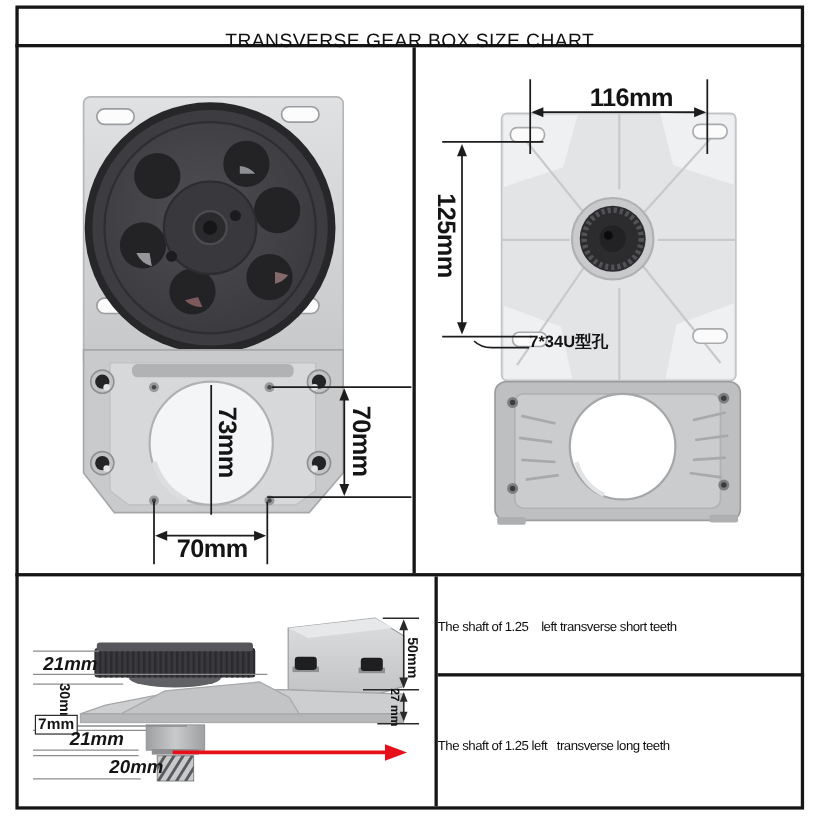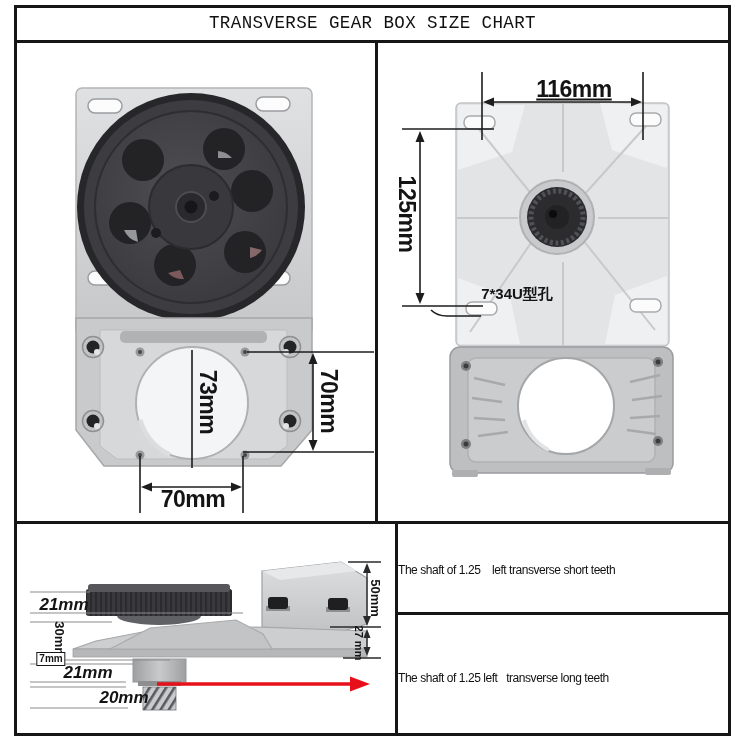--- a/index.html
+++ b/index.html
@@ -1,31 +1,31 @@
 <!DOCTYPE html>
 <html><head>
 <meta charset="utf-8">
 <style>
   html,body{margin:0;padding:0;background:#ffffff;}
   .canvas{position:relative;width:750px;height:746px;background:#fff;overflow:hidden;
           font-family:"Liberation Sans","DejaVu Sans",sans-serif;}
   .frame{position:absolute;left:14px;top:5px;width:711px;height:725px;border:3px solid #161616;background:#fff;}
   .bline{position:absolute;background:#161616;}
-  .title{position:absolute;left:14px;top:6px;width:717px;height:34px;display:flex;align-items:center;justify-content:center;
-         font-size:17.5px;letter-spacing:.4px;color:#111;font-family:Liberation Mono, monospace;}
+  .title{position:absolute;left:14px;top:20px;width:717px;height:34px;display:flex;align-items:center;justify-content:center;
+         font-size:17.5px;letter-spacing:.4px;color:#111;}
   svg{position:absolute;}
   .dim{position:absolute;font-weight:bold;color:#141414;white-space:nowrap;line-height:1;
        transform:translate(-50%,-50%);}
   .rot{transform:translate(-50%,-50%) rotate(90deg);}
   .s23{font-size:23px;letter-spacing:-0.5px;}
   .s17{font-size:17px;font-style:italic;}
   .s15{font-size:15px;}
   .s13{font-size:13px;}
   .s11{font-size:11px;}
-  .mmbox{position:absolute;transform:translate(-50%,-50%);font-weight:bold;font-size:10px;color:#141414;
+  .mmbox{position:absolute;transform:translate(-50%,-50%);font-weight:bold;font-size:14px;color:#141414;
          background:#fff;border:1.3px solid #161616;padding:0 2px 1px 2px;line-height:1.1;}
   .spec{position:absolute;left:398px;width:332px;display:flex;align-items:center;
         font-size:12px;letter-spacing:-0.45px;color:#101010;white-space:pre;overflow:hidden;}
   .spec1{top:527px;height:85px;}
   .spec2{top:615px;height:126px;}
 </style>
 </head>
 <body>
 
 <div class="canvas">
@@ -304,23 +304,23 @@
     <g>
       <line x1="157" y1="684" x2="351" y2="684" stroke="#e60f1a" stroke-width="3.5"></line>
       <polygon points="370,684 350,676.5 350,691.5" fill="#e60f1a"></polygon>
     </g>
   </svg>
 
   <div class="dim rot s23" style="left:207px;top:402px;">73mm</div>
   <div class="dim rot s23" style="left:328px;top:401px;">70mm</div>
   <div class="dim s23" style="left:193px;top:499px;">70mm</div>
 
-  <div class="dim s23" style="left:574px;top:89px;text-decoration:underline;">116mm</div>
+  <div class="dim s23" style="left:574px;top:89px;">116mm</div>
   <div class="dim rot s23" style="left:406px;top:214px;">125mm</div>
-  <div class="dim s15" style="left:517px;top:293px;">7*34U型孔</div>
+  <div class="dim s15" style="left:517px;top:311px;">7*34U型孔</div>
 
   <div class="dim s17" style="left:64px;top:604px;">21mm</div>
   <div class="dim rot s13" style="left:59px;top:640px;">30mm</div>
   <div class="mmbox" style="left:51px;top:659px;">7mm</div>
   <div class="dim s17" style="left:88px;top:672px;">21mm</div>
   <div class="dim s17" style="left:96px;top:697px;margin-left:28px;">20mm</div>
   <div class="dim rot s13" style="left:375px;top:598px;">50mm</div>
   <div class="dim rot s11" style="left:358px;top:643px;">27 mm</div>
 
   <div class="spec spec1">The shaft of 1.25    left transverse short teeth</div>

